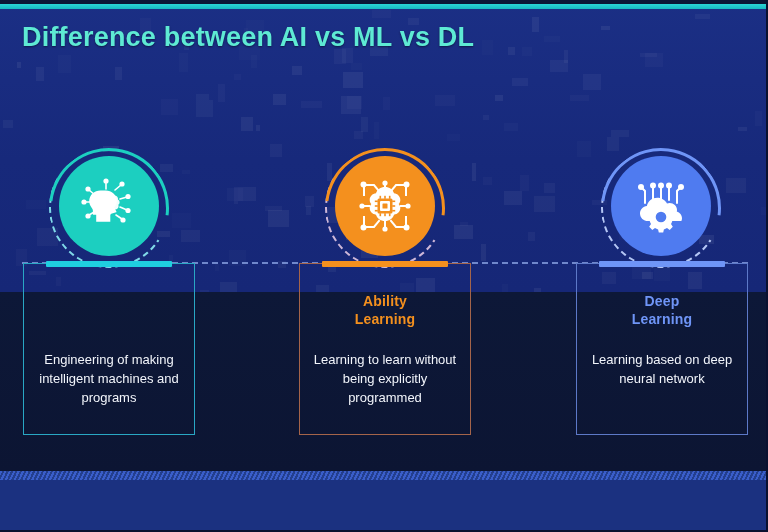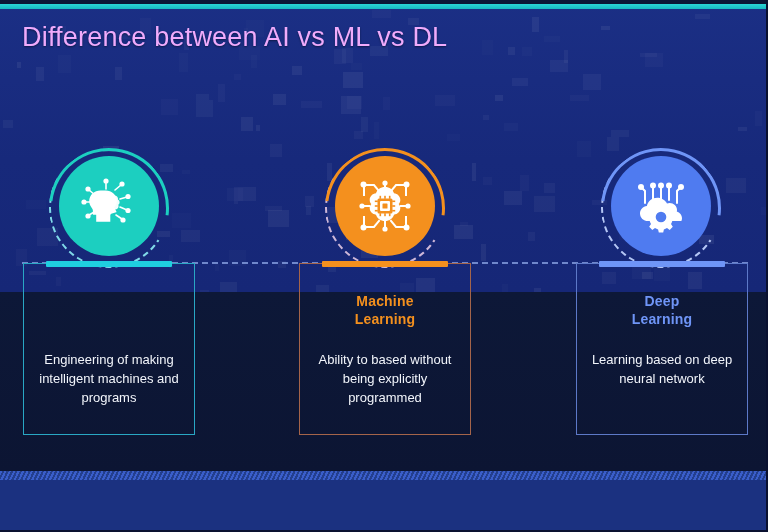--- a/index.html
+++ b/index.html
@@ -135,22 +135,22 @@
   #node-dl .disc { background: #4f7bf0; }
   #node-dl .arc-solid { border-top-color: #6f95f7; border-right-color: #6f95f7; }
   #node-dl .arc-dash  { border-top-color: #b4c6f5; border-right-color: #b4c6f5; }
 
   
   .title {
     position: absolute;
     left: 22px;
     top: 22px;
     font-size: 27px;
-    font-weight: normal;
-    color: #f0abfc;
+    font-weight: bold;
+    color: #5eead4;
     letter-spacing: .2px;
     text-shadow: 0 1px 2px rgba(0,0,0,.45);
     white-space: nowrap;
   }
 
   
   .connector {
     position: absolute;
     left: 22px;
     top: 262px;
@@ -475,24 +475,24 @@
   </div>
 
   <div class="card" id="card-ai">
     <div class="accent"></div>
     <div class="body">Engineering of making intelligent machines and programs</div>
   </div>
 
   <div class="card" id="card-ml">
     <div class="accent"></div>
     <div class="head">
-      <span>Machine</span><br>
+      <span>Ability</span><br>
       <span>Learning</span>
     </div>
-    <div class="body">Ability to based without being explicitly programmed</div>
+    <div class="body">Learning to learn without being explicitly programmed</div>
   </div>
 
   <div class="card" id="card-dl">
     <div class="accent"></div>
     <div class="head">
       <span>Deep</span><br>
       <span>Learning</span>
     </div>
     <div class="body">Learning based on deep neural network</div>
   </div>

